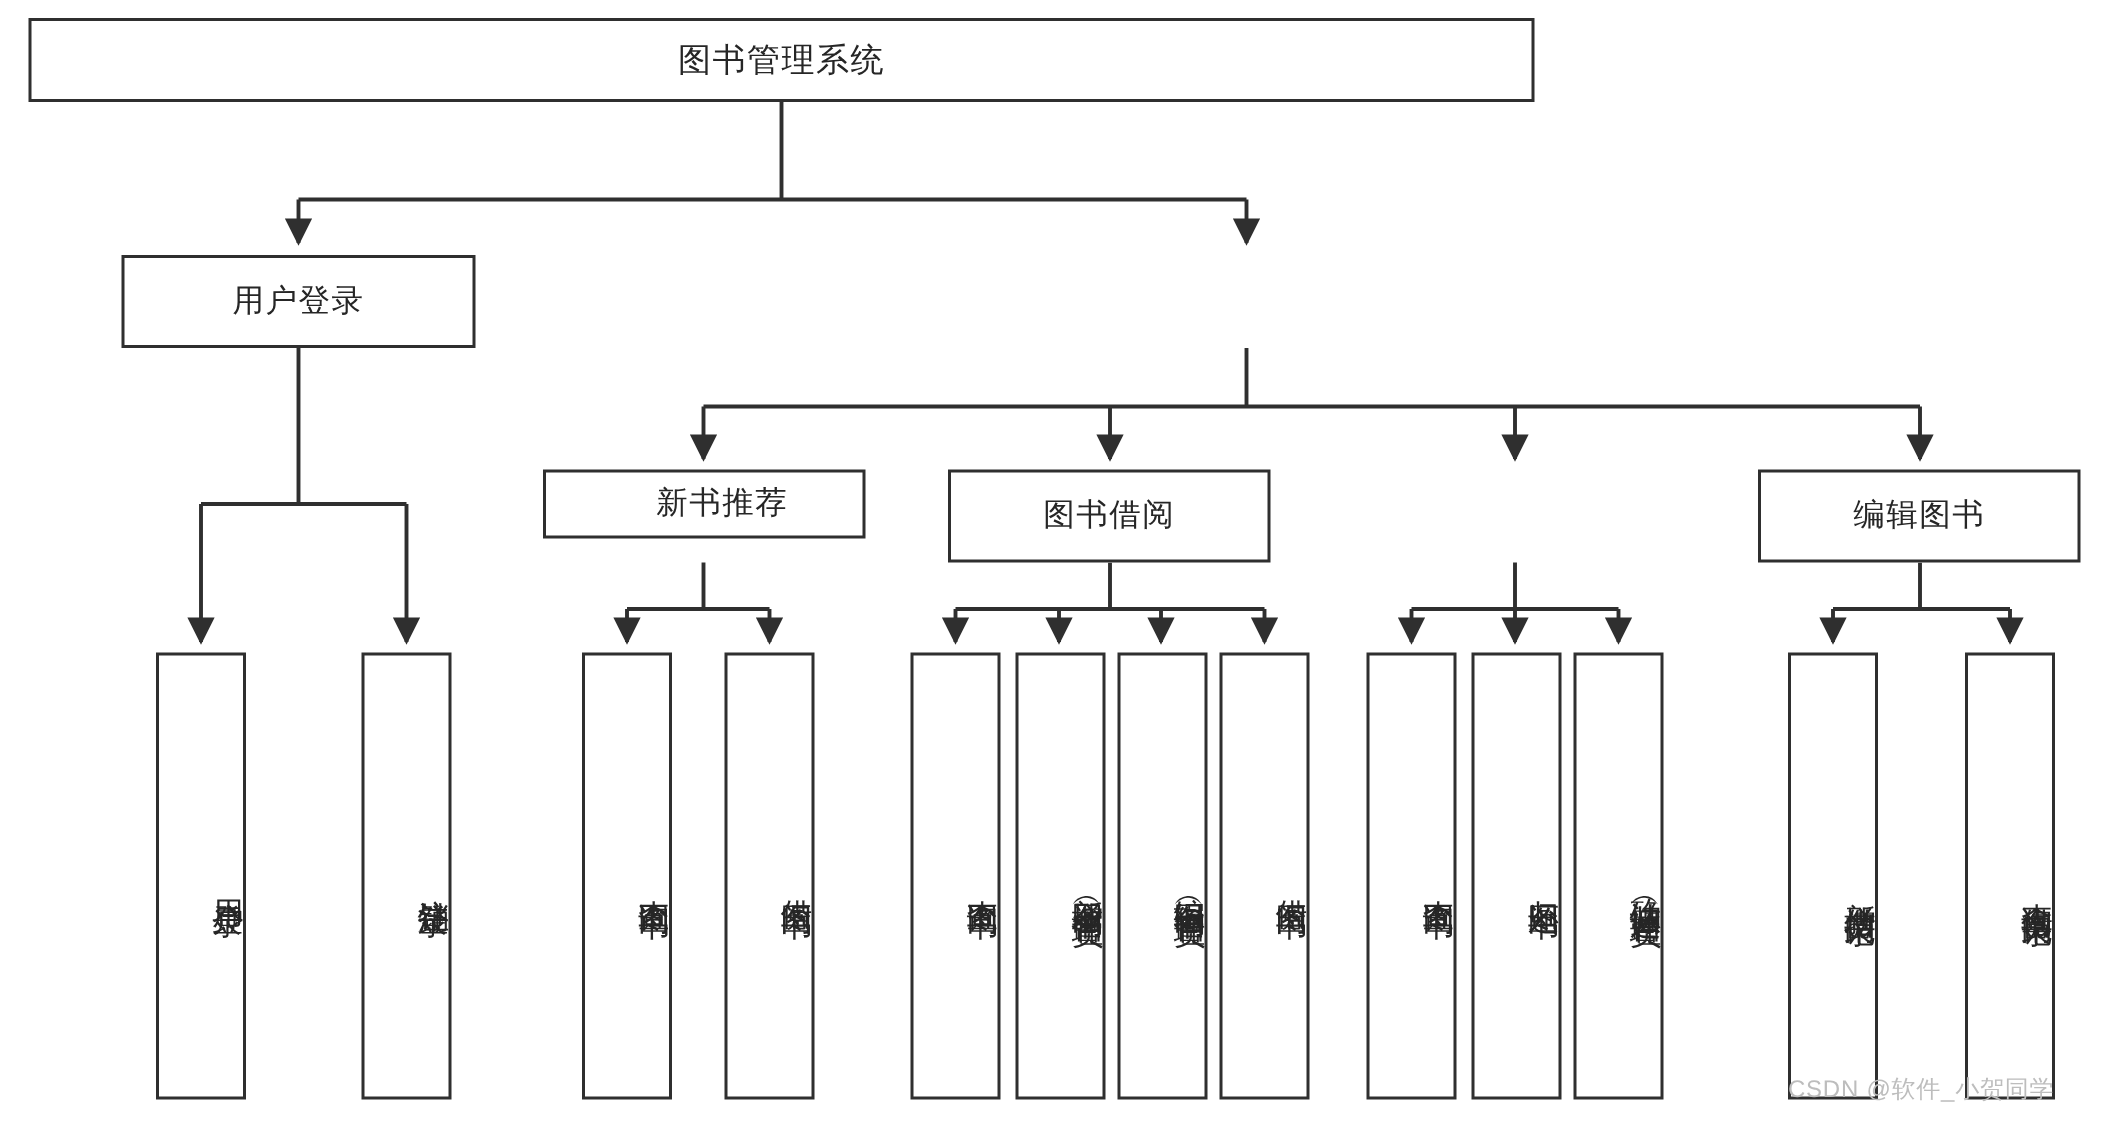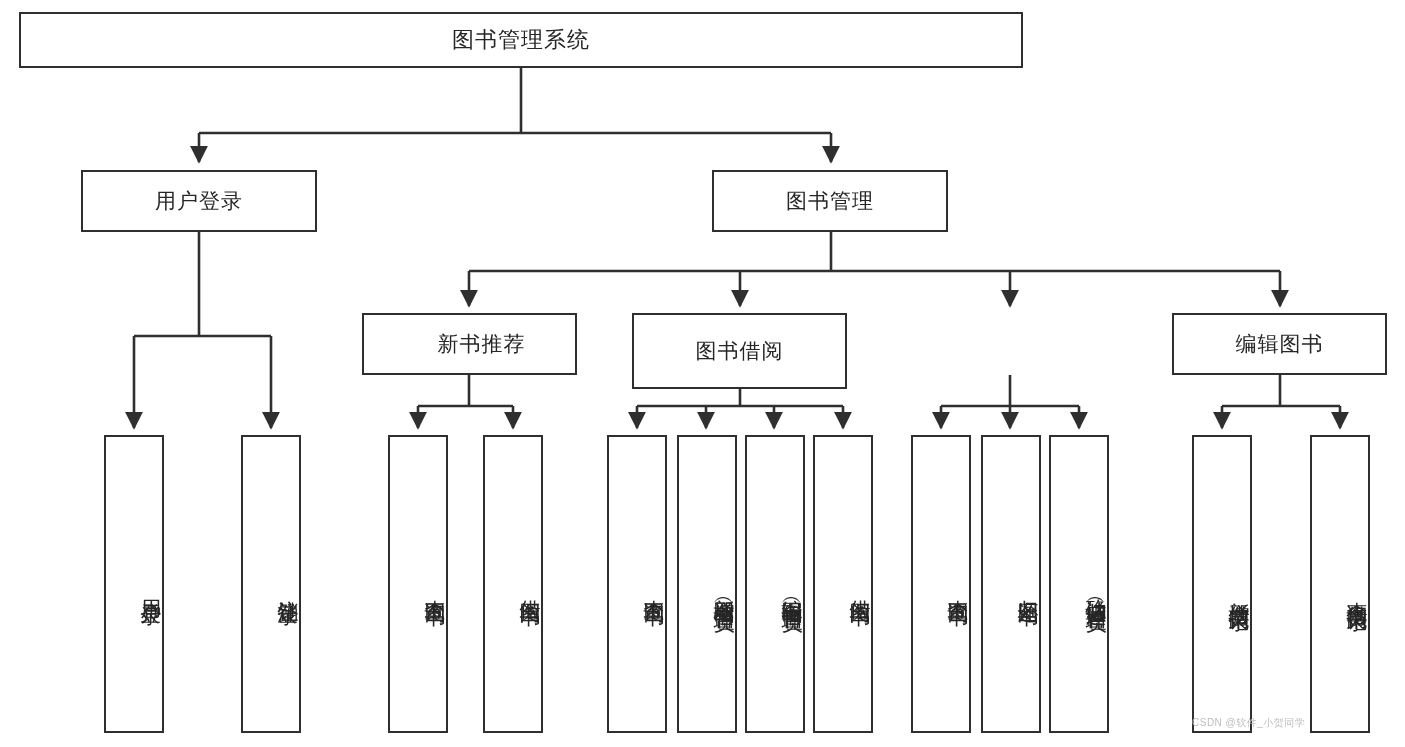--- a/index.html
+++ b/index.html
@@ -52,21 +52,21 @@
     justify-content: center;
     line-height: 1.05;
     white-space: nowrap;
   }
   .node-v.tall {
     padding-top: 14px;
   }
   .watermark {
     position: absolute;
     color: #bdbdbd;
-    font-size: 10px;
+    font-size: 16px;
     letter-spacing: 0.5px;
     white-space: nowrap;
     user-select: none;
   }
 </style>
 </head>
 <body>
 
 <div id="canvas">
 
@@ -120,28 +120,25 @@
     </g>
   </svg>
 
   <div class="node node-h node-root" style="left:19px; top:12px; width:1004px; height:56px;">
     <span>图书管理系统</span>
   </div>
 
   <div class="node node-h" style="left:81px; top:170px; width:236px; height:62px;">
     <span>用户登录</span>
   </div>
-  <div class="node node-h" style="left:712px; top:170px; width:236px; height:62px;">
-    <span>图书管理</span>
-  </div>
 
-  <div class="node node-h" style="left:362px; top:313px; width:215px; height:62px;padding-left:24px;">
+  <div class="node node-h" style="left:362px; top:313px; width:215px; height:46px;padding-left:24px;">
     <span>新书推荐</span>
   </div>
-  <div class="node node-h" style="left:632px; top:313px; width:215px; height:76px;">
+  <div class="node node-h" style="left:632px; top:313px; width:215px; height:62px;">
     <span>图书借阅</span>
   </div>
   <div class="node node-h" style="left:1172px; top:313px; width:215px; height:62px;">
     <span>编辑图书</span>
   </div>
 
   <div class="node node-v" style="left:104px; top:435px; width:60px; height:298px;">
     <span>用户登录</span>
   </div>
   <div class="node node-v" style="left:241px; top:435px; width:60px; height:298px;">

